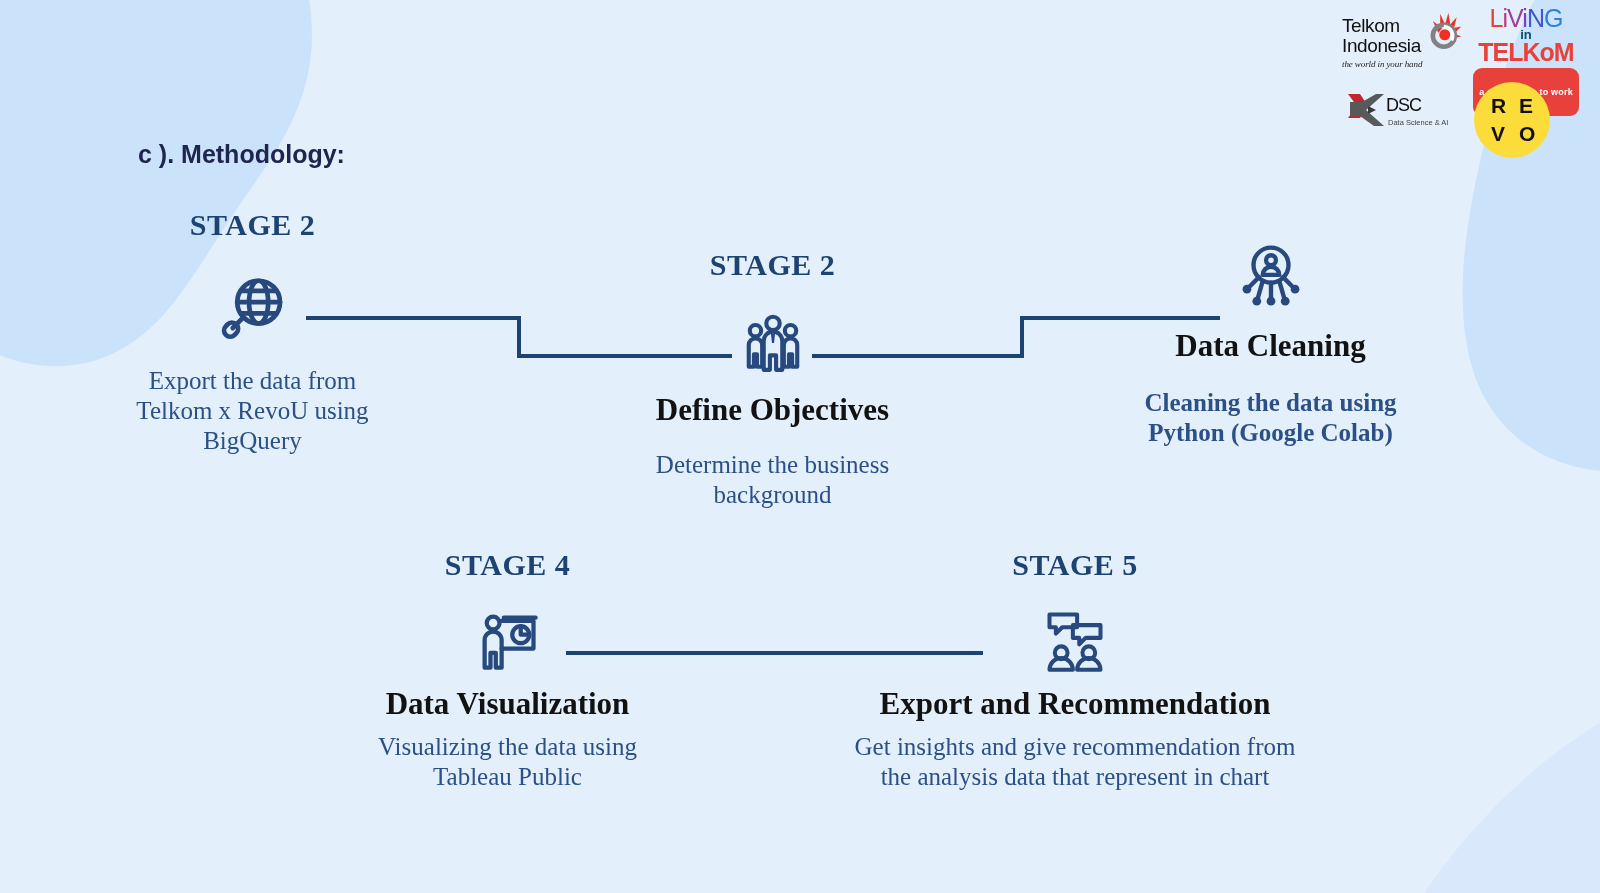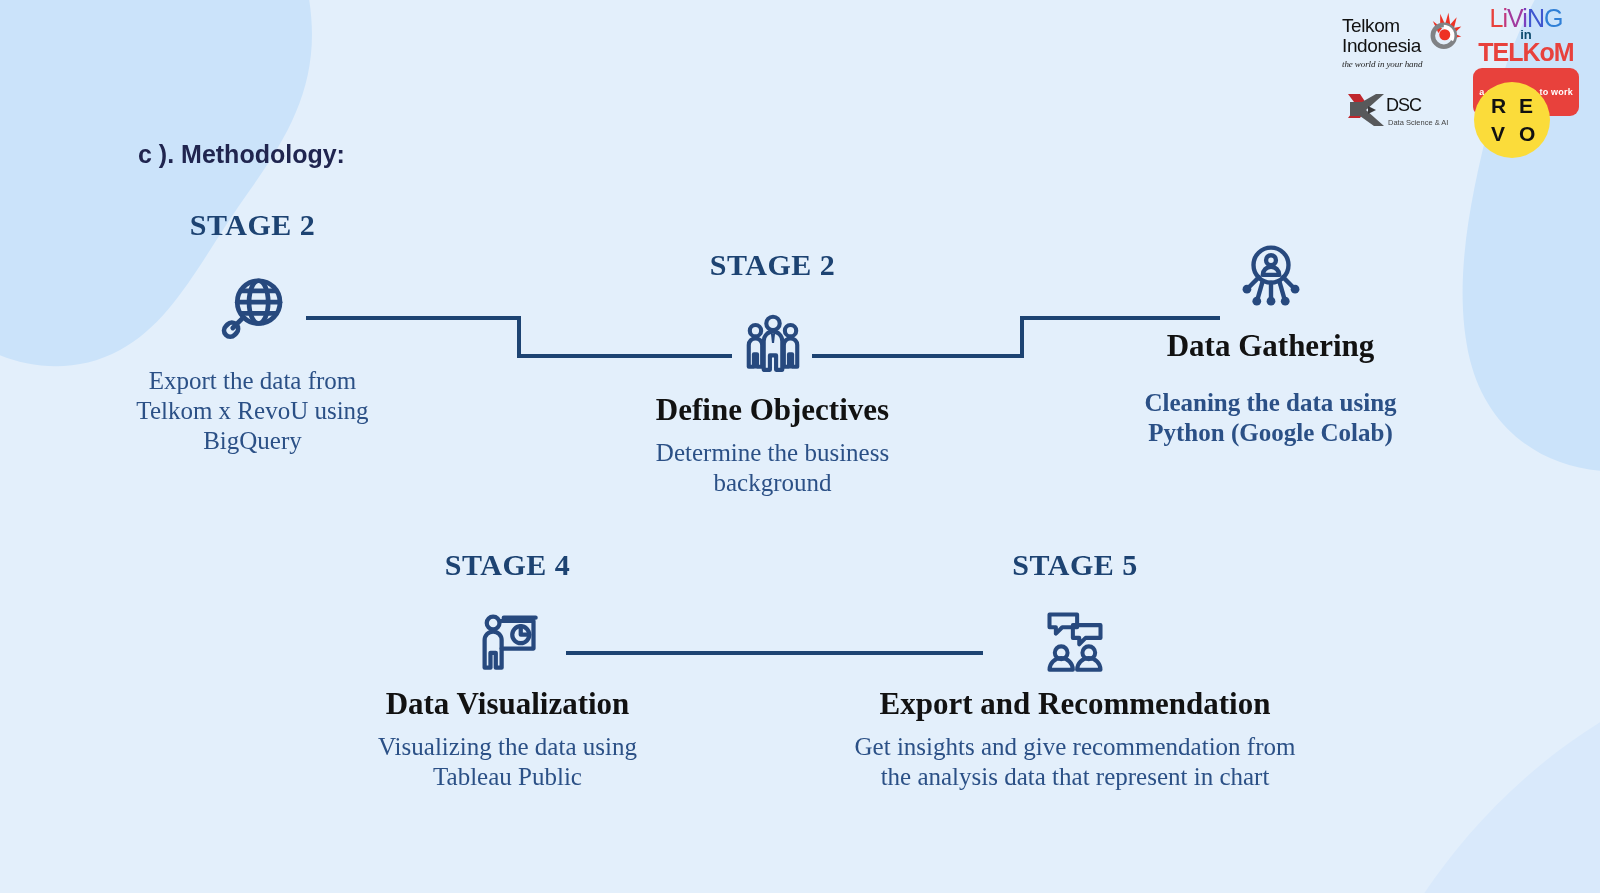--- a/index.html
+++ b/index.html
@@ -209,21 +209,21 @@
           <path d="M8.5 55 V34 a6.5 6.5 0 0 1 13 0 V55 h-5 V43 h-3 V55 Z"></path>
           <circle cx="49" cy="20" r="5.5"></circle>
           <path d="M42.5 55 V34 a6.5 6.5 0 0 1 13 0 V55 h-5 V43 h-3 V55 Z"></path>
           <circle cx="32" cy="13" r="6.5"></circle>
           <path d="M23 58 V30 a9 9 0 0 1 18 0 V58 h-6 V44 h-6 V58 Z"></path>
         </g>
         <path d="M30 23 h4 l-1 9 h-2 Z" fill="#27497e"></path>
       </svg>
     </div>
     <div class="stage-title" style="margin-top:6px;">Define Objectives</div>
-    <div class="stage-desc" style="margin-top:10px;white-space:pre-line;">Determine the business
+    <div class="stage-desc" style="margin-top:22px;white-space:pre-line;">Determine the business
 background</div>
   </div>
 
   <div class="stage" style="left:1118px;top:208px;width:305px;">
     <div class="stage-icon" style="height:92px;margin-top:22px;">
       <svg width="70" height="70" viewBox="0 0 64 64" xmlns="http://www.w3.org/2000/svg">
         <g fill="none" stroke="#27497e" stroke-width="4" stroke-linecap="round" stroke-linejoin="round">
           <circle cx="32" cy="22" r="16"></circle>
           <circle cx="32" cy="17.5" r="4.5"></circle>
           <path d="M24.5 31 a7.5 7.5 0 0 1 15 0 Z"></path>
@@ -235,21 +235,21 @@
         </g>
         <g fill="#27497e">
           <circle cx="32" cy="55" r="4"></circle>
           <circle cx="10" cy="44" r="4"></circle>
           <circle cx="54" cy="44" r="4"></circle>
           <circle cx="19" cy="55" r="4"></circle>
           <circle cx="45" cy="55" r="4"></circle>
         </g>
       </svg>
     </div>
-    <div class="stage-title" style="margin-top:6px;">Data Gathering</div>
+    <div class="stage-title" style="margin-top:6px;">Data Cleaning</div>
     <div class="stage-desc" style="margin-top:24px;white-space:pre-line;font-weight:bold;">Cleaning the data using
 Python (Google Colab)</div>
   </div>
 
   <div class="stage" style="left:340px;top:548px;width:335px;">
     <div class="stage-label">STAGE 4</div>
     <div class="stage-icon" style="height:80px;margin-top:18px;">
       <svg width="68" height="68" viewBox="0 0 64 64" xmlns="http://www.w3.org/2000/svg">
         <g fill="none" stroke="#27497e" stroke-width="4" stroke-linecap="round" stroke-linejoin="round">
           <circle cx="18" cy="16" r="6"></circle>

